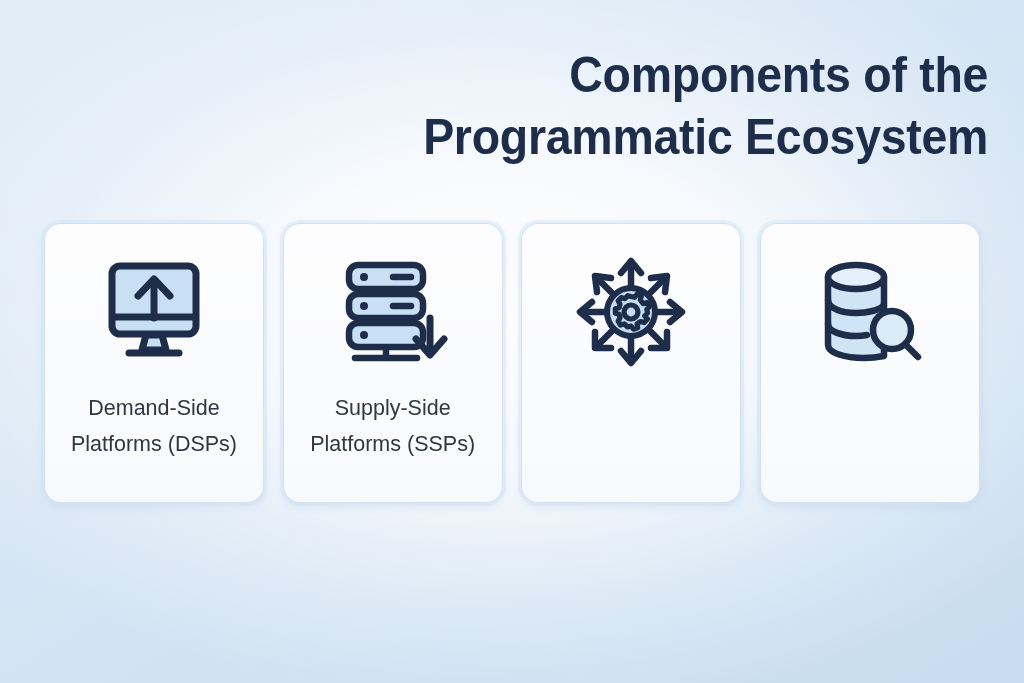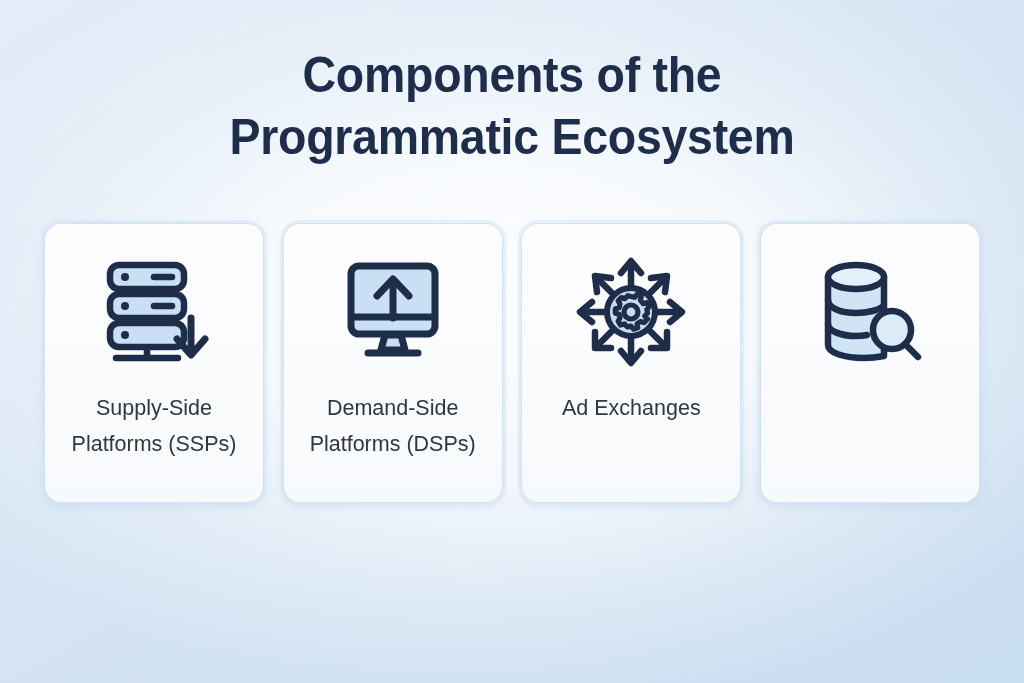--- a/index.html
+++ b/index.html
@@ -34,21 +34,21 @@
          #c9ddf0 100%);
     overflow: hidden;
   }
 
   
   .title-block {
     position: absolute;
     left: 0;
     top: 44px;
     width: 1024px;
-    text-align: center;
+    text-align: right;
     color: #1e2d4a;
   }
   .title-line {
     display: block;
     font-family: "Liberation Sans Narrow", "Liberation Sans", sans-serif;
     font-weight: bold;
     font-size: 50px;
     line-height: 62px;
     letter-spacing: -0.3px;
     transform: scaleX(0.93);
@@ -107,20 +107,35 @@
 
   <div class="title-block">
     <span class="title-line">Components of the</span>
     <span class="title-line">Programmatic Ecosystem</span>
   </div>
 
   <div class="card-row">
 
     <div class="card">
       <svg class="card-icon" viewBox="0 0 116 112">
+        <g fill="none" stroke="#1e2d4a" stroke-width="7" stroke-linecap="round" stroke-linejoin="round">
+          <rect x="16" y="10" width="84" height="68" rx="8" fill="#c9e0f4"></rect>
+          <line x1="17" y1="61" x2="99" y2="61"></line>
+          <path d="M46 94 L50 79 L66 79 L70 94 Z" fill="#c9e0f4"></path>
+          <line x1="33" y1="97" x2="83" y2="97"></line>
+          <line x1="58" y1="62" x2="58" y2="25"></line>
+          <path d="M42 40 L58 23 L74 40"></path>
+        </g>
+      </svg>
+      <div class="card-label">Demand-Side
+Platforms (DSPs)</div>
+    </div>
+
+    <div class="card">
+      <svg class="card-icon" viewBox="0 0 116 112">
         <g fill="none" stroke="#1e2d4a" stroke-width="6.5" stroke-linecap="round" stroke-linejoin="round">
           <rect x="14" y="9" width="74" height="24" rx="9" fill="#c9e0f4"></rect>
           <rect x="14" y="38" width="74" height="24" rx="9" fill="#c9e0f4"></rect>
           <rect x="14" y="67" width="74" height="24" rx="9" fill="#c9e0f4"></rect>
           <line x1="58" y1="21" x2="76" y2="21"></line>
           <line x1="58" y1="50" x2="76" y2="50"></line>
           <line x1="51" y1="93" x2="51" y2="101"></line>
           <line x1="20" y1="102" x2="82" y2="102"></line>
         </g>
         <g fill="#1e2d4a">
@@ -132,35 +147,20 @@
           <line x1="95" y1="62" x2="95" y2="97"></line>
           <path d="M81 83 L95 99 L109 83"></path>
         </g>
       </svg>
       <div class="card-label">Supply-Side
 Platforms (SSPs)</div>
     </div>
 
     <div class="card">
       <svg class="card-icon" viewBox="0 0 116 112">
-        <g fill="none" stroke="#1e2d4a" stroke-width="7" stroke-linecap="round" stroke-linejoin="round">
-          <rect x="16" y="10" width="84" height="68" rx="8" fill="#c9e0f4"></rect>
-          <line x1="17" y1="61" x2="99" y2="61"></line>
-          <path d="M46 94 L50 79 L66 79 L70 94 Z" fill="#c9e0f4"></path>
-          <line x1="33" y1="97" x2="83" y2="97"></line>
-          <line x1="58" y1="62" x2="58" y2="25"></line>
-          <path d="M42 40 L58 23 L74 40"></path>
-        </g>
-      </svg>
-      <div class="card-label">Demand-Side
-Platforms (DSPs)</div>
-    </div>
-
-    <div class="card">
-      <svg class="card-icon" viewBox="0 0 116 112">
         <g fill="none" stroke="#1e2d4a" stroke-width="6.5" stroke-linecap="round" stroke-linejoin="round">
 
           <line x1="58" y1="32" x2="58" y2="7"></line>
             <path d="M48 17 L58 5 L68 17"></path>
           <line x1="58" y1="80" x2="58" y2="105"></line>
             <path d="M48 95 L58 107 L68 95"></path>
           <line x1="34" y1="56" x2="9" y2="56"></line>
             <path d="M19 46 L7 56 L19 66"></path>
           <line x1="82" y1="56" x2="107" y2="56"></line>
             <path d="M97 46 L109 56 L97 66"></path>
@@ -177,21 +177,20 @@
         <circle cx="58" cy="56" r="24" fill="#c5ddf2" stroke="#1e2d4a" stroke-width="6"></circle>
         <g fill="none" stroke="#1e2d4a" stroke-width="5.2" stroke-linecap="round" stroke-linejoin="round">
           <path d="M58 40.5 L61.6 41.3 L64.6 37.6 L68.4 40.0 L67.3 44.0 L70.2 47.7 L74.1 46.6
                    L76.5 50.4 L73.8 53.4 L74.6 57.0 L71.6 60.0 L74.6 63.0 L71.0 66.6 L67.3 65.5
                    L64.0 67.9 L64.8 71.8 L60.6 73.2 L58.0 70.1 L54.4 70.9 L51.4 67.9 L47.5 69.0
                    L45.1 65.2 L47.0 61.9 L46.2 58.3 L42.3 57.2 L42.3 52.8 L46.2 51.7 L47.0 48.1
                    L45.1 44.8 L48.3 41.6 L51.9 42.7 L54.9 39.7 Z"></path>
           <circle cx="58" cy="56" r="7"></circle>
         </g>
       </svg>
-      <div class="card-label">Ad Exchanges</div>
     </div>
 
     <div class="card">
       <svg class="card-icon" viewBox="0 0 116 112">
         <g fill="#cfe4f5" stroke="#1e2d4a" stroke-width="6.5" stroke-linecap="round" stroke-linejoin="round">
           <path d="M16 21 L16 89 C16 97 33 102 52 102 C60 102 67 101 72 100 L72 21 Z"></path>
         </g>
         <g fill="none" stroke="#1e2d4a" stroke-width="6.5" stroke-linecap="round" stroke-linejoin="round">
           <ellipse cx="44" cy="21" rx="28" ry="12" fill="#e3effa"></ellipse>
           <path d="M16 44 C16 52 29 57 44 57 C56 57 67 54 71 50"></path>

